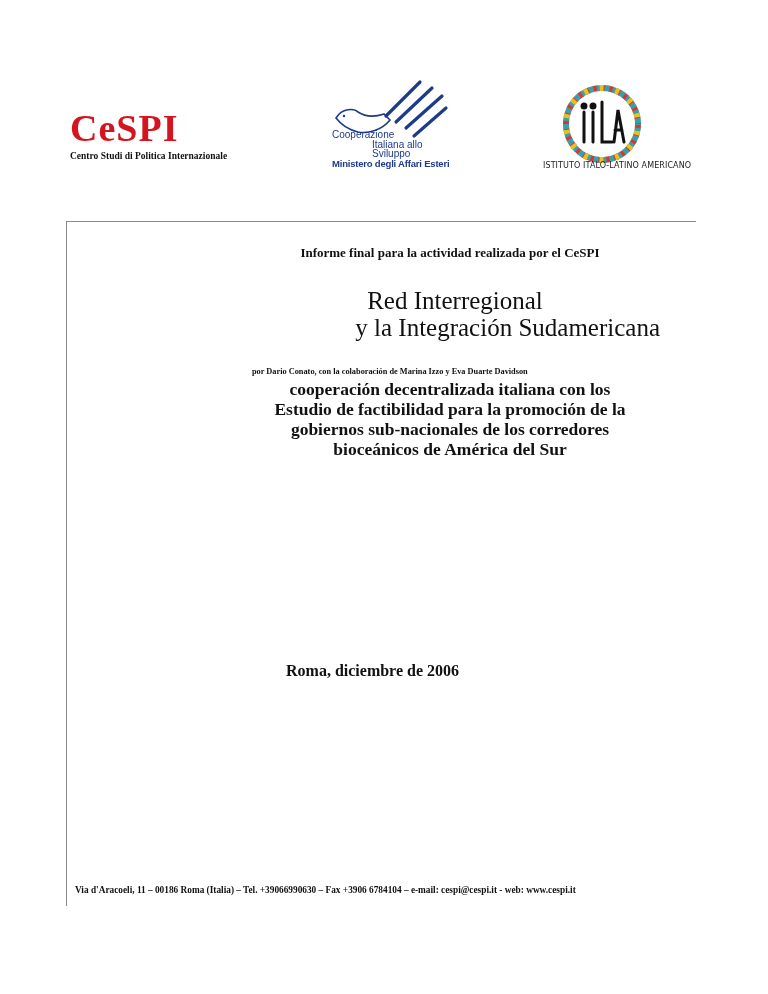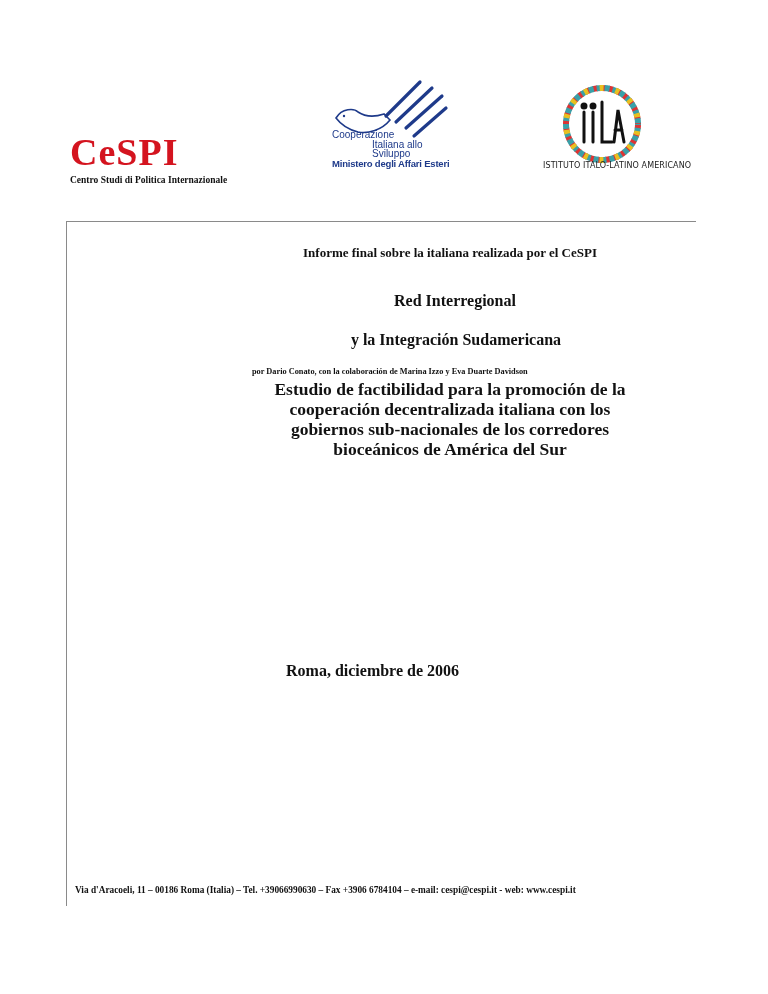--- a/index.html
+++ b/index.html
@@ -1,21 +1,21 @@
 <!DOCTYPE html>
 <html><head>
 <meta charset="utf-8">
 <style>
   html, body { margin: 0; padding: 0; background: #ffffff; }
   body { width: 768px; height: 994px; position: relative; overflow: hidden;
          font-family: "Liberation Serif", "DejaVu Serif", serif; color: #111; }
   .abs { position: absolute; }
 
   
-  .cespi-logo { left: 70px; top: 108px; width: 160px; margin-top: 24px; }
+  .cespi-logo { left: 70px; top: 108px; width: 160px; }
   .cespi-word { font-family: "Liberation Serif", serif; font-weight: bold; color: #d4141f;
                 font-size: 38px; letter-spacing: 1px; line-height: 40px; }
   .cespi-sub { font-family: "Liberation Serif", serif; font-weight: bold; font-size: 9.5px;
                color: #111; margin-top: 3px; white-space: nowrap; }
 
   
   .coop-logo { left: 328px; top: 78px; width: 130px; height: 82px; }
   .coop-text { left: 332px; top: 130px; width: 130px; font-family: "Liberation Sans", sans-serif;
                color: #1e3a8a; }
   .coop-line1 { font-size: 10px; line-height: 10px; }
@@ -26,24 +26,24 @@
   .iila-logo { left: 560px; top: 84px; width: 84px; height: 80px; }
   .iila-caption { left: 531px; top: 161px; font-family: "DejaVu Sans", sans-serif;
                   font-size: 8px; color: #222; white-space: nowrap; letter-spacing: 0.1px; margin-left: 12px; }
 
   
   .frame-top { left: 66px; top: 221px; width: 630px; height: 0; border-top: 1.5px solid #8a8a8a; }
   .frame-left { left: 66px; top: 221px; width: 0; height: 685px; border-left: 1.5px solid #8a8a8a; }
 
   .center-block { left: 240px; width: 420px; text-align: center; }
   .intro { top: 245px; font-weight: bold; font-size: 13px; line-height: 16px; }
-  .title { top: 287px; font-weight: bold; font-size: 16px; line-height: 27px; }
+  .title { top: 287px; font-weight: normal; font-size: 25px; line-height: 27px; }
   .title .l1 { padding-left: 10px; }
   .title .l2 { text-align: left; padding-left: 14px; }
-  .title .l3 { text-align: center; padding-left: 12px; margin-top: 12px; }
+  .title .l3 { text-align: right; padding-left: 12px; }
   .authors { left: 252px; top: 367px; font-weight: bold; font-size: 8.3px; white-space: nowrap; text-align: right; }
   .subtitle { top: 379px; font-weight: bold; font-size: 17.5px; line-height: 20px; }
   .date { left: 286px; top: 662px; font-weight: bold; font-size: 16px; white-space: nowrap; }
   .footer { left: 75px; top: 885px; font-weight: bold; font-size: 9.3px; white-space: nowrap; }
 </style>
 </head>
 <body>
 
 <div class="abs cespi-logo">
   <div class="cespi-word">CeSPI</div>
@@ -81,32 +81,32 @@
     <path d="M42 18 L42 58 L52 58"></path>
     <path d="M54 58 L58 26 L64 58 M55 46 L62 46"></path>
   </g>
 </svg>
 <div class="abs iila-caption">ISTITUTO ITALO-LATINO AMERICANO</div>
 
 <div class="abs frame-top"></div>
 <div class="abs frame-left"></div>
 
 <div class="abs center-block intro">
-  <div>Informe final sobre la italiana realizada por el CeSPI</div>
+  <div>Informe final para la actividad realizada por el CeSPI</div>
 </div>
 
 <div class="abs center-block title">
   <div class="l1">Red Interregional</div>
   <div class="l3">y la Integración Sudamericana</div>
 </div>
 
 <div class="abs authors">por Dario Conato, con la colaboración de Marina Izzo y Eva Duarte Davidson</div>
 
 <div class="abs center-block subtitle">
+  <div>cooperación decentralizada italiana con los</div>
   <div>Estudio de factibilidad para la promoción de la</div>
-  <div>cooperación decentralizada italiana con los</div>
   <div>gobiernos sub-nacionales de los corredores</div>
   <div>bioceánicos de América del Sur</div>
 </div>
 
 <div class="abs date">Roma, diciembre de 2006</div>
 
 <div class="abs footer">Via d'Aracoeli, 11 – 00186 Roma (Italia) – Tel. +39066990630 – Fax +3906 6784104 – e-mail: cespi@cespi.it - web: www.cespi.it</div>
 
 </body></html>

